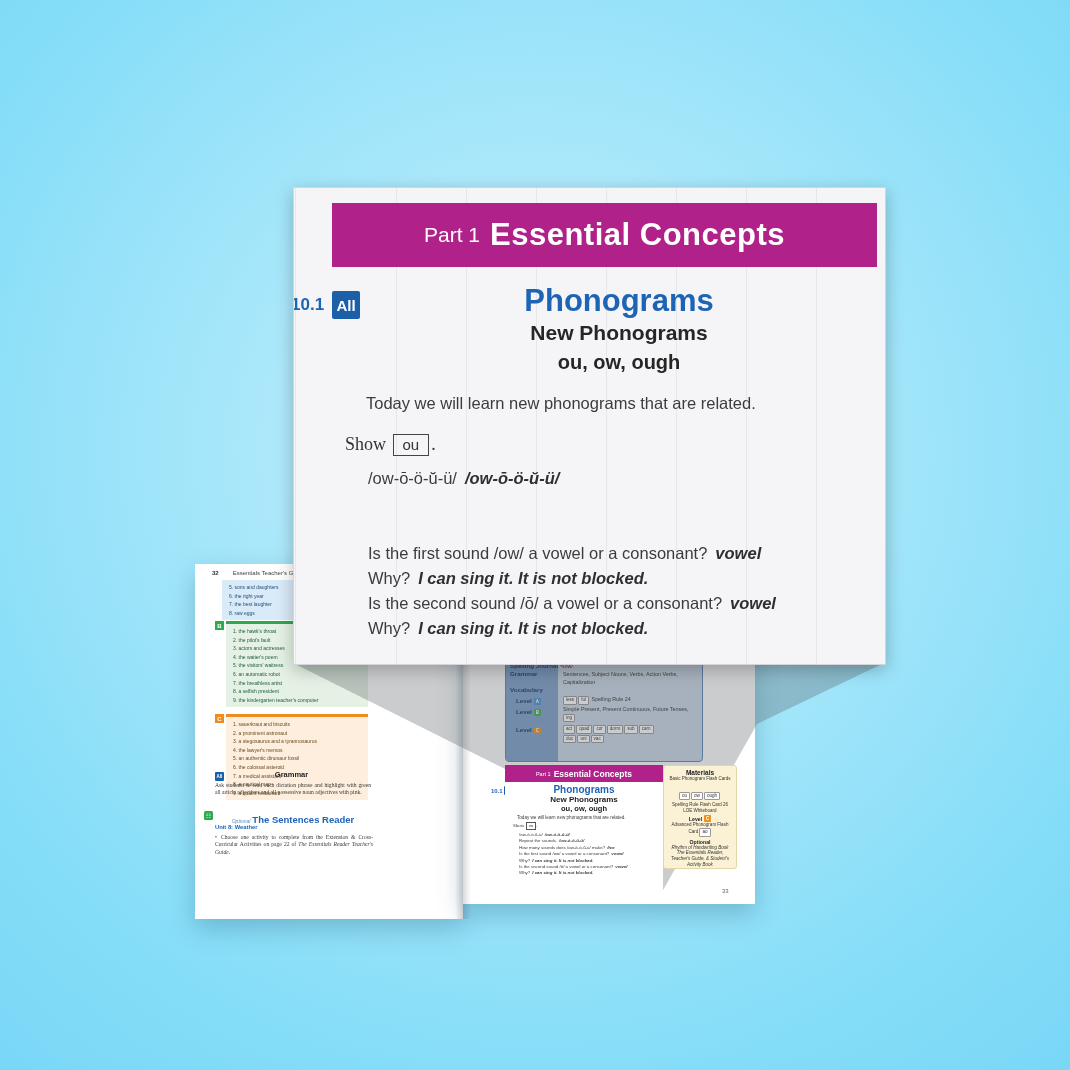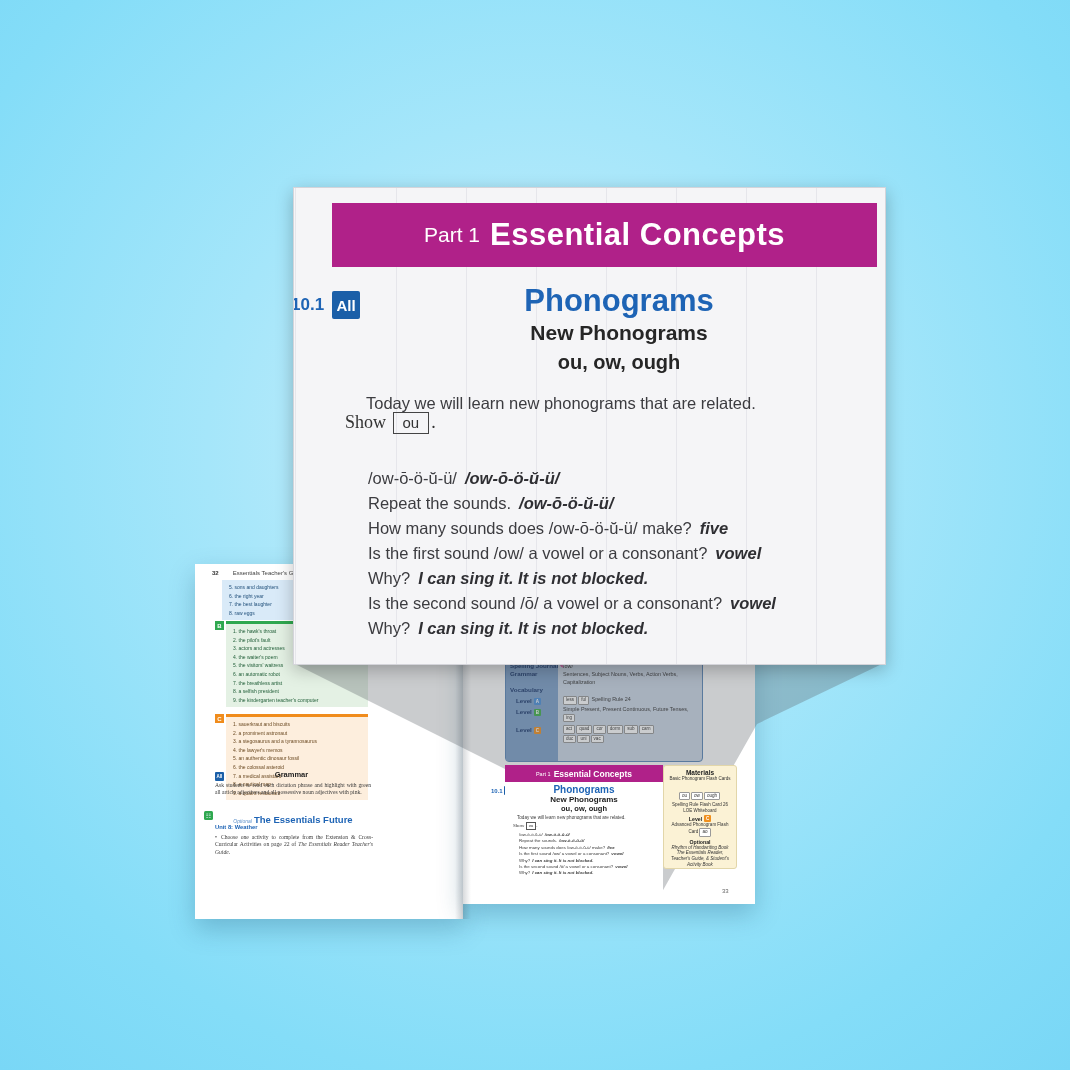--- a/index.html
+++ b/index.html
@@ -108,21 +108,21 @@
     display:flex;align-items:center;justify-content:center;color:#fff;}
   #banner .p1{font-size:21px;margin-right:10px;font-weight:300;}
   #banner .ec{font-size:31px;font-weight:bold;letter-spacing:0.5px;}
   #co-num{position:absolute;left:-3px;top:107px;font-size:17px;font-weight:bold;color:#1e64b5;}
   #co-all{position:absolute;left:38px;top:103px;width:28px;height:28px;background:#1b5fa8;color:#fff;
     font-size:15px;font-weight:bold;display:flex;align-items:center;justify-content:center;border-radius:2px;}
   #co-title{position:absolute;left:70px;top:95px;width:510px;text-align:center;font-size:31px;font-weight:bold;color:#1e64b5;}
   #co-sub1{position:absolute;left:70px;top:133px;width:510px;text-align:center;font-size:21px;font-weight:bold;color:#262626;}
   #co-sub2{position:absolute;left:70px;top:163px;width:510px;text-align:center;font-size:20px;font-weight:bold;color:#262626;}
   #co-intro{position:absolute;left:72px;top:206px;font-size:16.5px;color:#3c3c40;}
-  #co-show{position:absolute;left:51px;top:224px;font-size:18px;color:#333;font-family:"Liberation Serif",serif;}
+  #co-show{position:absolute;left:51px;top:246px;font-size:18px;color:#333;font-family:"Liberation Serif",serif;}
   #co-show .card{display:inline-block;border:1.5px solid #444;font-size:15px;font-family:"Liberation Sans",sans-serif;
     padding:1px 9px 2px 9px;margin:0 2px;}
   .co-line{position:absolute;left:74px;font-size:16.5px;color:#3c3c40;white-space:nowrap;}
   .co-line .ans{font-weight:bold;font-style:italic;color:#2f2f33;margin-left:8px;}
 </style>
 </head>
 <body>
 
 <div id="canvas">
 
@@ -174,21 +174,21 @@
       <div class="li">9. a quaint restaurant</div>
     </div>
   </div>
 
   <div class="abs lp all-badge-sm" id="grammar-badge">All</div>
   <div class="abs lp" id="grammar-head">Grammar</div>
   <div class="abs lp" id="grammar-body">Ask students to read each dictation phrase and highlight with green all article adjectives and all possessive noun adjectives with pink.</div>
 
   <div class="abs lp" id="reader-icon">☷</div>
   <div class="abs lp" id="reader-head">
-    <span class="opt">Optional</span><span class="ttl">The Essentials Future</span>
+    <span class="opt">Optional</span><span class="ttl">The Sentences Reader</span>
   </div>
   <div class="abs lp" id="reader-unit">Unit 8: Weather</div>
   <div class="abs lp" id="reader-bullet">
     <span class="glyph">•</span><span>Choose one activity to complete from the Extension &amp; Cross-Curricular Activities on page 22 of </span><span class="it">The Essentials Reader Teacher's Guide</span><span>.</span>
   </div>
 
   <div class="abs" id="overview">
     <div id="ov-left">
       <div class="ov-label">Spelling Rule</div>
       <div class="ov-label"><span>Spelling Journal</span> <span class="pencil">✎</span></div>
@@ -278,21 +278,19 @@
     <div id="co-all">All</div>
     <div id="co-title">Phonograms</div>
     <div id="co-sub1">New Phonograms</div>
     <div id="co-sub2">ou, ow, ough</div>
     <div id="co-intro">Today we will learn new phonograms that are related.</div>
     <div id="co-show">
       <span>Show</span>
       <span class="card">ou</span><span>.</span>
     </div>
     <div class="co-line" style="top:281px;"><span>/ow-ō-ö-ŭ-ü/</span><span class="ans">/ow-ō-ö-ŭ-ü/</span></div>
-    <div class="co-line" style="top:306px;"><span>Repeat the sounds.</span><span class="ans">/ow-ō-ö-ŭ-ü/</span></div>
-    <div class="co-line" style="top:331px;"><span>How many sounds does /ow-ō-ö-ŭ-ü/ make?</span><span class="ans">five</span></div>
     <div class="co-line" style="top:356px;"><span>Is the first sound /ow/ a vowel or a consonant?</span><span class="ans">vowel</span></div>
     <div class="co-line" style="top:381px;"><span>Why?</span><span class="ans">I can sing it. It is not blocked.</span></div>
     <div class="co-line" style="top:406px;"><span>Is the second sound /ō/ a vowel or a consonant?</span><span class="ans">vowel</span></div>
     <div class="co-line" style="top:431px;"><span>Why?</span><span class="ans">I can sing it. It is not blocked.</span></div>
   </div>
 
 </div>
 
 </body></html>

